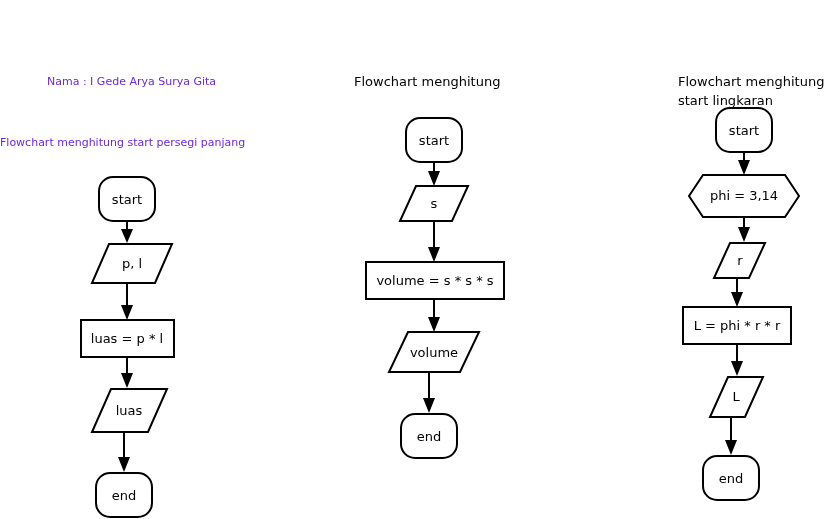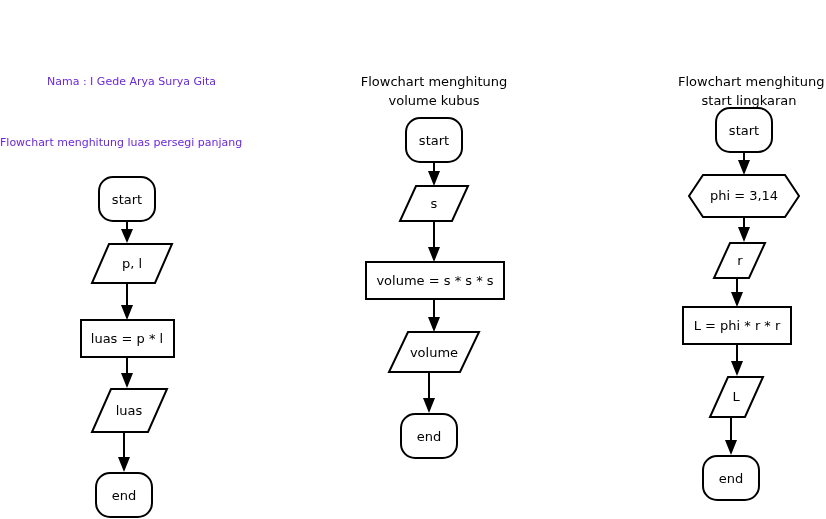--- a/index.html
+++ b/index.html
@@ -29,21 +29,20 @@
     color: #6d28d9;
     white-space: nowrap;
   }
   #hdr-name   { left: 47px;  top: 72px; }
   #hdr-npm    { left: 47px;  top: 91px; }
   #hdr-title1 { left: 0px;   top: 133px; }
   .col-title {
     position: absolute;
     font-size: 13px;
     line-height: 19px;
-    text-align: center;
     white-space: nowrap;
   }
   #hdr-title2 { left: 354px; top: 72px; width: 160px; }
   #hdr-title3 { left: 678px; top: 72px; width: 142px; }
   .col-title .l2 { display: block; }
 
   svg.flow {
     position: absolute;
     left: 0; top: 0;
     width: 826px;
@@ -71,25 +70,24 @@
     fill: #000000;
     stroke: none;
   }
 </style>
 </head>
 <body>
 
 <div class="canvas">
 
   <div class="hdr" id="hdr-name">Nama : I Gede Arya Surya Gita</div>
-  <div class="hdr" id="hdr-title1">Flowchart menghitung luas persegi panjang</div>
+  <div class="hdr" id="hdr-title1">Flowchart menghitung start persegi panjang</div>
 
   <div class="col-title" id="hdr-title2">
     <span class="l1">Flowchart menghitung</span>
-    <span class="l2">volume kubus</span>
   </div>
 
   <div class="col-title" id="hdr-title3">
     <span class="l1">Flowchart menghitung</span>
     <span class="l2">start lingkaran</span>
   </div>
 
   <svg class="flow" viewBox="0 0 826 519" xmlns="http://www.w3.org/2000/svg">
 
     <g>

